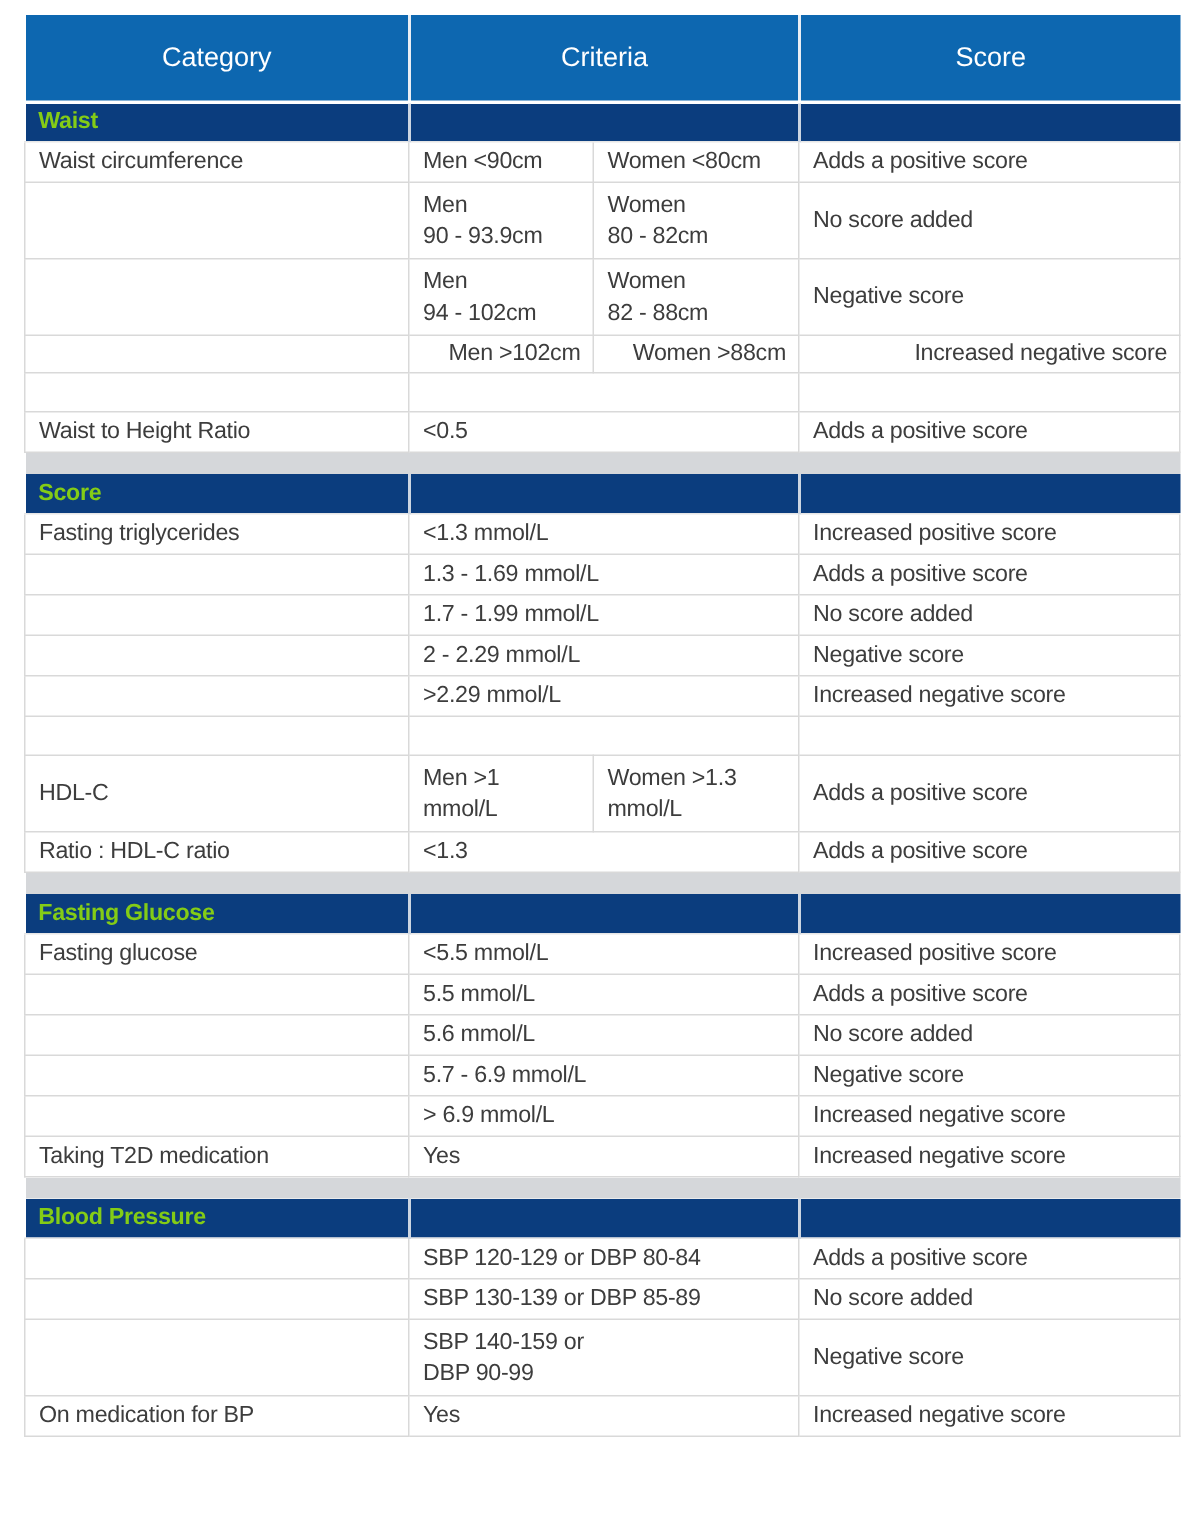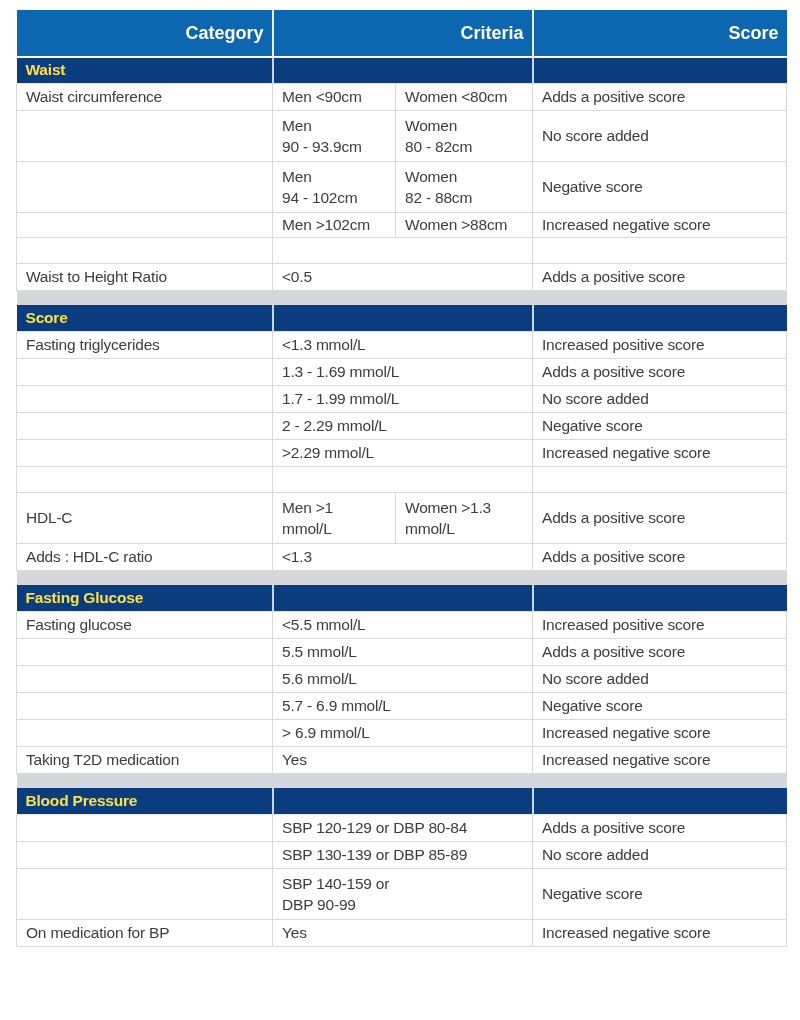--- a/index.html
+++ b/index.html
@@ -27,49 +27,49 @@
     box-sizing: border-box;
     vertical-align: middle;
     padding: 2px 8px 2px 9px;
     white-space: pre-line;
     overflow: hidden;
   }
   
   tr.main-header th {
     background: #0d67b0;
     color: #ffffff;
-    font-weight: bold;
+    font-weight: normal;
     font-size: 18px;
-    text-align: right;
-    height: 47px;
+    text-align: center;
+    height: 58px;
     border-bottom: 2px solid #ffffff;
     letter-spacing: 0;
   }
   tr.main-header th + th {
     border-left: 2px solid #e9eef4;
   }
   
   tr.section-bar td {
     background: #0b3d7e;
-    color: #fde047;
+    color: #84cc16;
     font-weight: bold;
     font-size: 15.5px;
     height: 26px;
     border-bottom: 1px solid #e6e6e6;
   }
   tr.section-bar td + td {
     border-left: 2px solid #ccd5e1;
   }
   
   tr.row td {
     border: 1px solid #d9d9d9;
     background: #ffffff;
   }
   tr.h1 { height: 27px; padding-left: 14px; }
-  tr.h1s { height: 25px; }
+  tr.h1s { height: 25px; text-align: right; }
   tr.h2 { height: 50px; }
   tr.h2 td { line-height: 21px; padding-top: 4px; padding-bottom: 4px; }
   tr.empty-row { height: 26px; }
   tr.empty-row td { border: 1px solid #d9d9d9; background: #ffffff; }
   
   tr.spacer { height: 15px; }
   tr.spacer td {
     background: #d5d7da;
     padding: 0;
     border-left: none;
@@ -180,21 +180,21 @@
     </tr>
     <tr class="row h2">
       <td>HDL-C</td>
       <td>Men &gt;1
 mmol/L</td>
       <td>Women &gt;1.3
 mmol/L</td>
       <td>Adds a positive score</td>
     </tr>
     <tr class="row h1">
-      <td>Adds : HDL-C ratio</td>
+      <td>Ratio : HDL-C ratio</td>
       <td colspan="2">&lt;1.3</td>
       <td>Adds a positive score</td>
     </tr>
 
     <tr class="spacer">
           <td colspan="4"></td>
         </tr>
 
     <tr class="section-bar">
       <td>Fasting Glucose</td>

